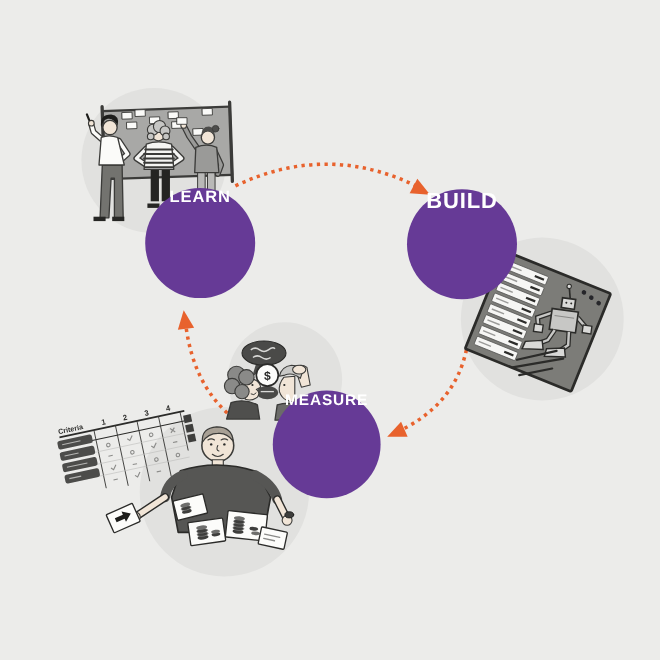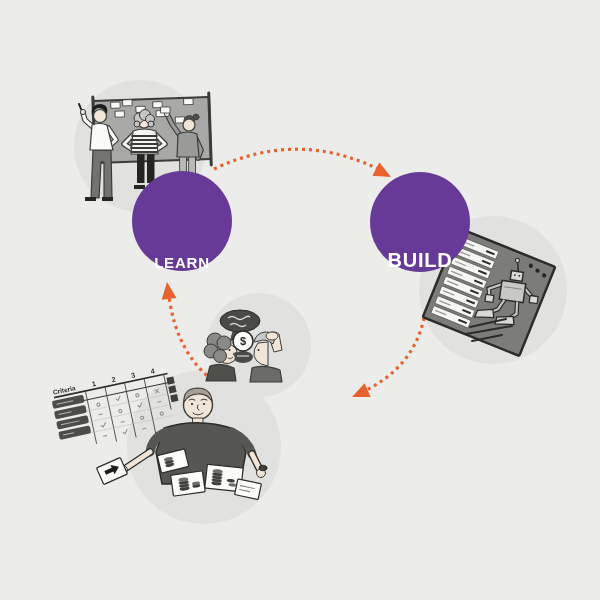--- a/index.html
+++ b/index.html
@@ -10,21 +10,21 @@
     overflow:hidden;
   }
   .stage{position:relative;width:600px;height:600px;}
   .stage svg{position:absolute;left:0;top:0;}
   .bgc{fill:var(--backdrop,#e1e1df);}
   .dash{fill:none;stroke:var(--orange,#e8622d);stroke-width:3.2;stroke-dasharray:3 4;}
   .ahead{fill:var(--orange,#e8622d);stroke:none;}
   .node{
     position:absolute;border-radius:50%;
     background:var(--purple,#663a96);
-    color:#fff;display:flex;align-items:flex-end;justify-content:center;
+    color:#fff;display:flex;align-items:flex-start;justify-content:center;
     font-weight:bold;letter-spacing:0.8px;user-select:none;
   }
   .node-learn{left:132px;top:171px;width:100px;height:100px;font-size:15px;}
   .node-build{left:370px;top:172px;width:100px;height:100px;font-size:20px;}
   .node-measure{left:248px;top:355px;width:98px;height:98px;font-size:14px;}
   text{font-family:"Liberation Sans",sans-serif;}
   .hand-num{font-size:7px;font-weight:bold;fill:#2b2b29;}
   .hand-label{font-size:6.5px;font-weight:bold;fill:#2b2b29;}
   .bubble-sym{font-size:11px;font-weight:bold;fill:#2b2b29;}
 </style>
@@ -338,13 +338,16 @@
     </g>
   </g>
 </svg>
 
   <div class="node node-learn">
     <span>LEARN</span>
   </div>
   <div class="node node-build">
     <span>BUILD</span>
   </div>
+  <div class="node node-measure">
+    <span>MEASURE</span>
+  </div>
 </div>
 
 </body></html>

